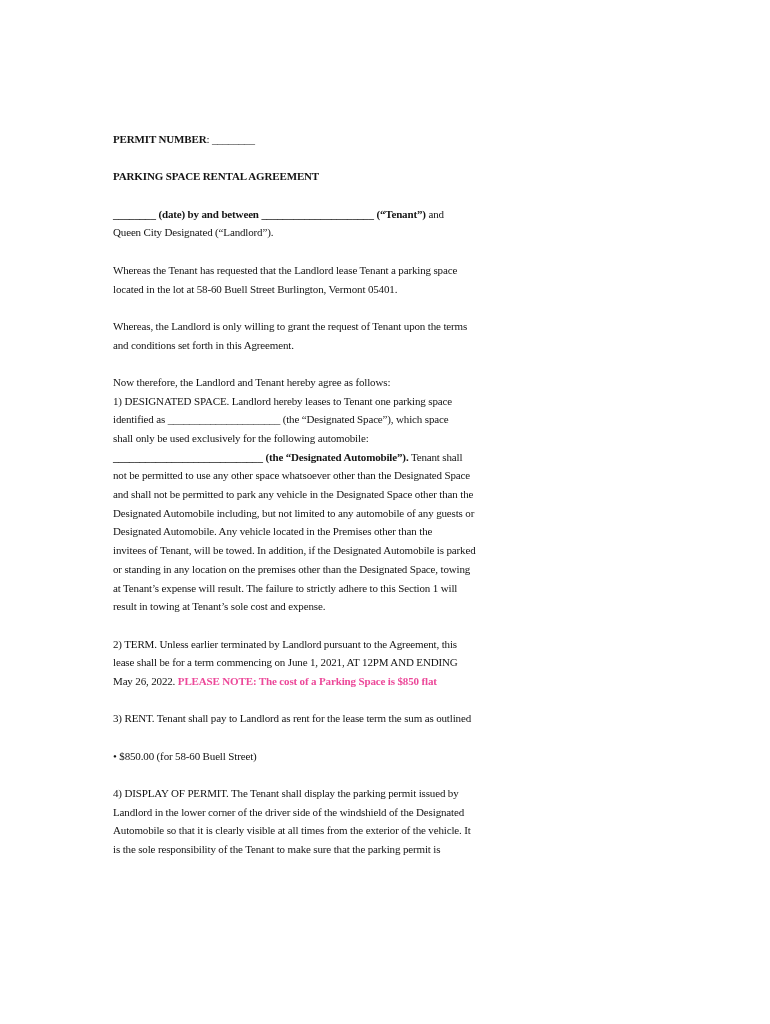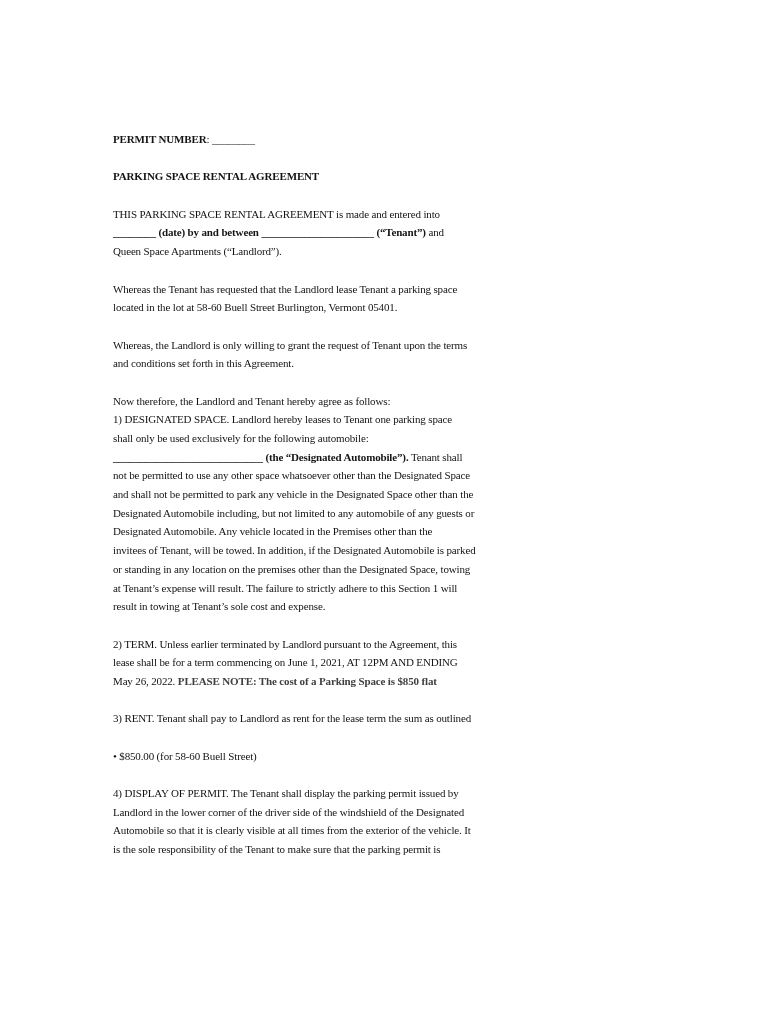--- a/index.html
+++ b/index.html
@@ -6,53 +6,53 @@
     body { width: 770px; height: 1024px; overflow: hidden; position: relative; }
     .page {
       position: absolute; left: 113px; top: 130px; width: 540px;
       font-family: "Liberation Serif", "DejaVu Serif", serif;
       font-size: 11px; line-height: 18.7px; color: #141414;
       letter-spacing: -0.15px;
     }
     .line { white-space: nowrap; height: 18.7px; }
     .gap { height: 18.7px; }
     b { font-weight: bold; }
-    .red { color: #404040; font-weight: bold; }
+    .red { color: #ec4899; font-weight: bold; }
   </style>
 </head>
 <body>
 
 <div class="page">
   <div class="line"><b>PERMIT NUMBER</b><span>: ________</span></div>
   <div class="gap"></div>
   <div class="line"><b>PARKING SPACE RENTAL AGREEMENT</b></div>
   <div class="gap"></div>
 
   <div>
-    <div class="line">THIS PARKING SPACE RENTAL AGREEMENT is made and entered into</div>
     <div class="line"><b>________ (date) by and between _____________________ (“Tenant”)</b><span> and</span></div>
-    <div class="line">Queen Space Apartments (“Landlord”).</div>
+    <div class="line">Queen City Designated (“Landlord”).</div>
   </div>
   <div class="gap"></div>
 
   <div>
     <div class="line">Whereas the Tenant has requested that the Landlord lease Tenant a parking space</div>
     <div class="line">located in the lot at 58-60 Buell Street Burlington, Vermont 05401.</div>
   </div>
   <div class="gap"></div>
 
   <div>
     <div class="line">Whereas, the Landlord is only willing to grant the request of Tenant upon the terms</div>
     <div class="line">and conditions set forth in this Agreement.</div>
   </div>
   <div class="gap"></div>
 
   <div>
     <div class="line">Now therefore, the Landlord and Tenant hereby agree as follows:</div>
     <div class="line">1) DESIGNATED SPACE. Landlord hereby leases to Tenant one parking space</div>
+    <div class="line">identified as _____________________ (the “Designated Space”), which space</div>
     <div class="line">shall only be used exclusively for the following automobile:</div>
     <div class="line"><b>____________________________ (the “Designated Automobile”).</b><span> Tenant shall</span></div>
     <div class="line">not be permitted to use any other space whatsoever other than the Designated Space</div>
     <div class="line">and shall not be permitted to park any vehicle in the Designated Space other than the</div>
     <div class="line">Designated Automobile including, but not limited to any automobile of any guests or</div>
     <div class="line">Designated Automobile. Any vehicle located in the Premises other than the</div>
     <div class="line">invitees of Tenant, will be towed. In addition, if the Designated Automobile is parked</div>
     <div class="line">or standing in any location on the premises other than the Designated Space, towing</div>
     <div class="line">at Tenant’s expense will result. The failure to strictly adhere to this Section 1 will</div>
     <div class="line">result in towing at Tenant’s sole cost and expense.</div>

